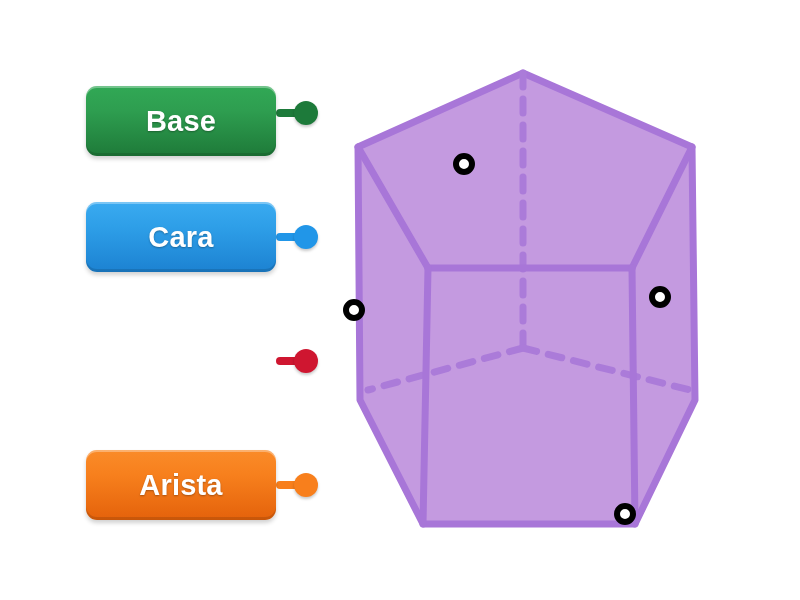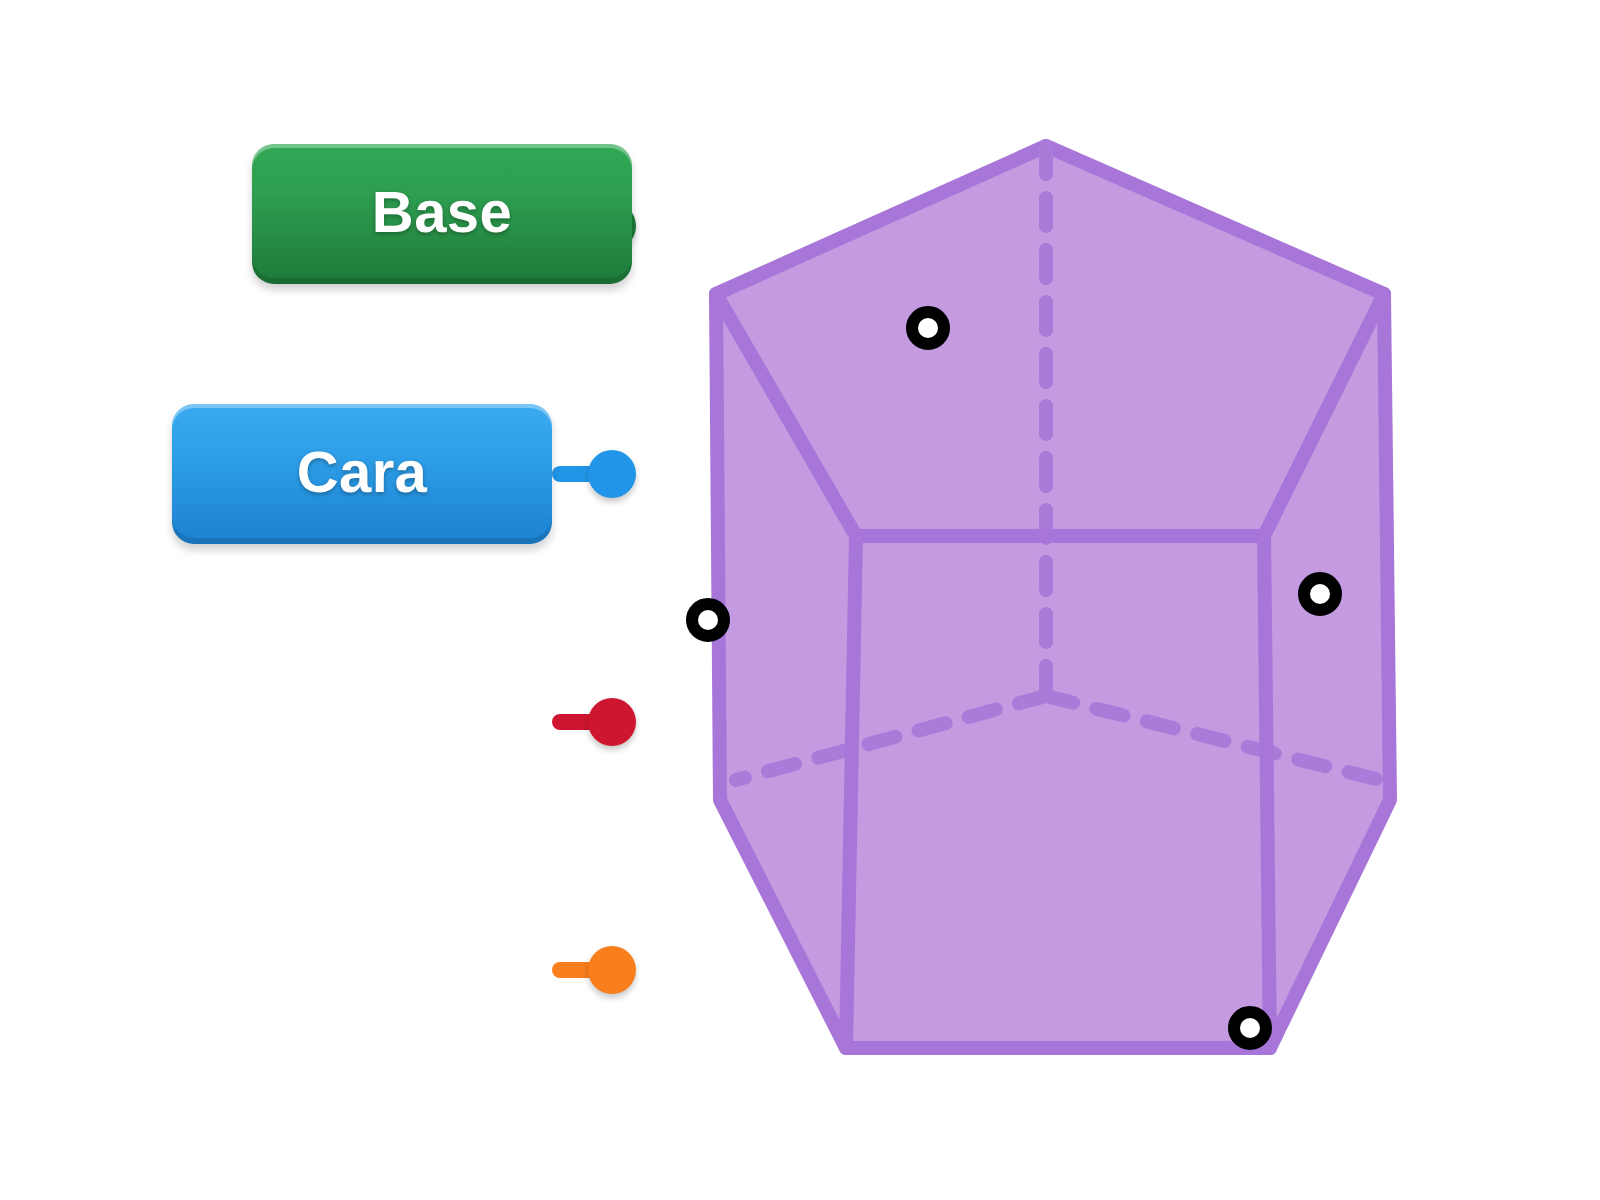--- a/index.html
+++ b/index.html
@@ -126,41 +126,44 @@
     z-index: 6;
   }
 </style>
 </head>
 <body>
 
 <div id="stage">
 
   <div class="label-column">
 
-    <div class="label-chip chip-green" style="top:72px;margin-left:40px;">
+    <div class="label-chip chip-green" style="top:86px;">
       <span class="chip-text">Base</span>
     </div>
     <div class="connector" style="top:78px;">
       <span class="stem stem-green"></span>
       <span class="knob dot-green"></span>
     </div>
 
     <div class="label-chip chip-blue" style="top:202px;">
       <span class="chip-text">Cara</span>
     </div>
     <div class="connector" style="top:202px;">
       <span class="stem stem-blue"></span>
       <span class="knob dot-blue"></span>
     </div>
 
     <div class="connector" style="top:326px;">
       <span class="stem stem-red"></span>
       <span class="knob dot-red"></span>
     </div>
 
+    <div class="label-chip chip-orange" style="top:450px;">
+      <span class="chip-text">Arista</span>
+    </div>
     <div class="connector" style="top:450px;">
       <span class="stem stem-orange"></span>
       <span class="knob dot-orange"></span>
     </div>
 
   </div>
 
   <div class="figure-area">
     <svg width="460" height="600" viewBox="340 0 460 600">
 

